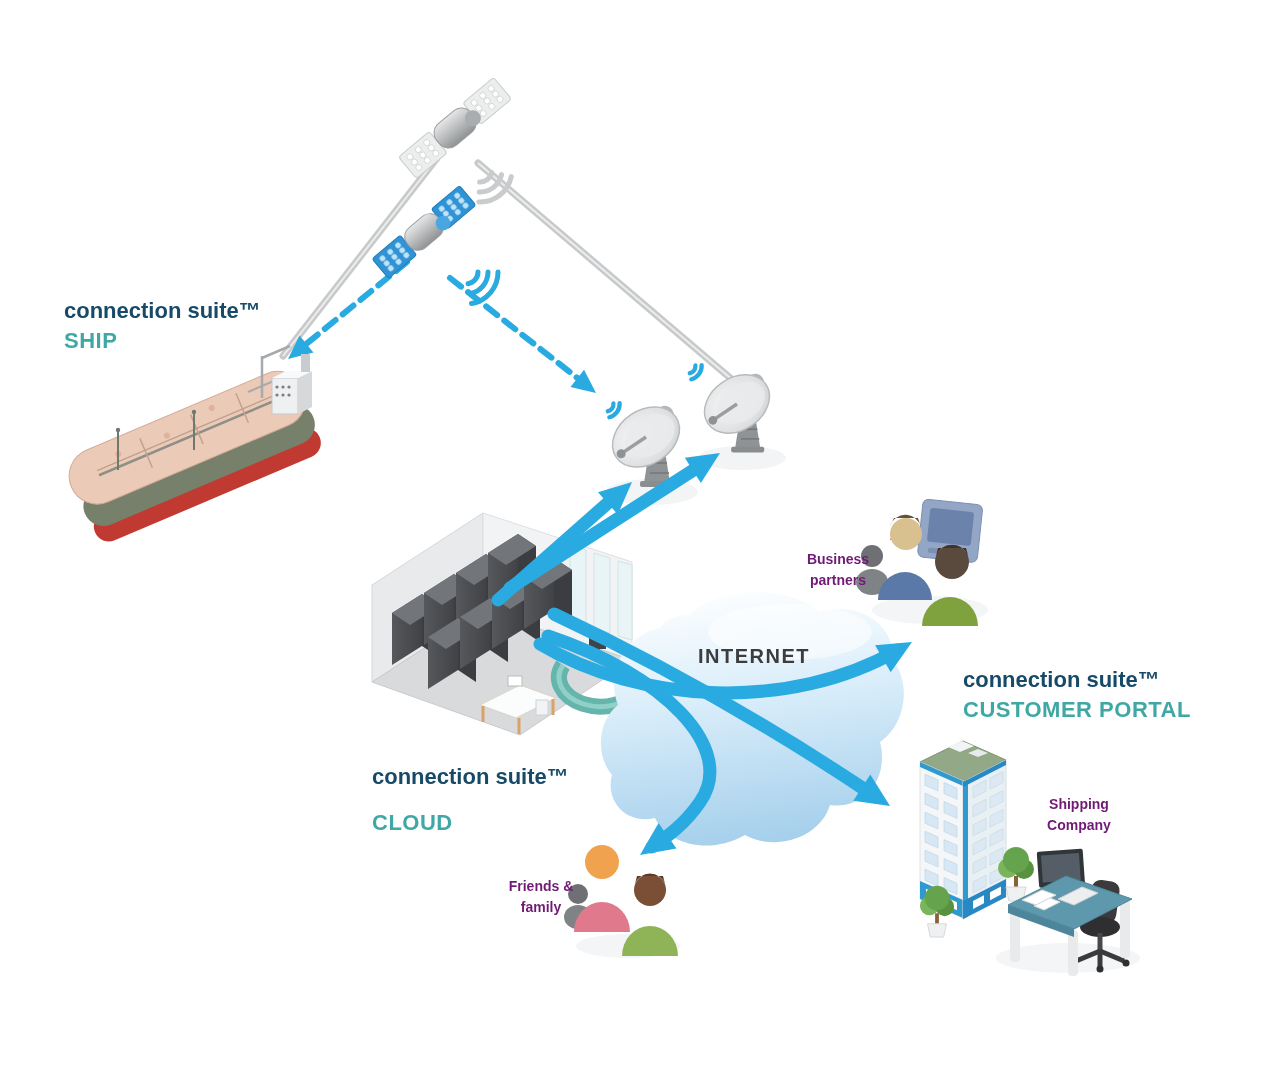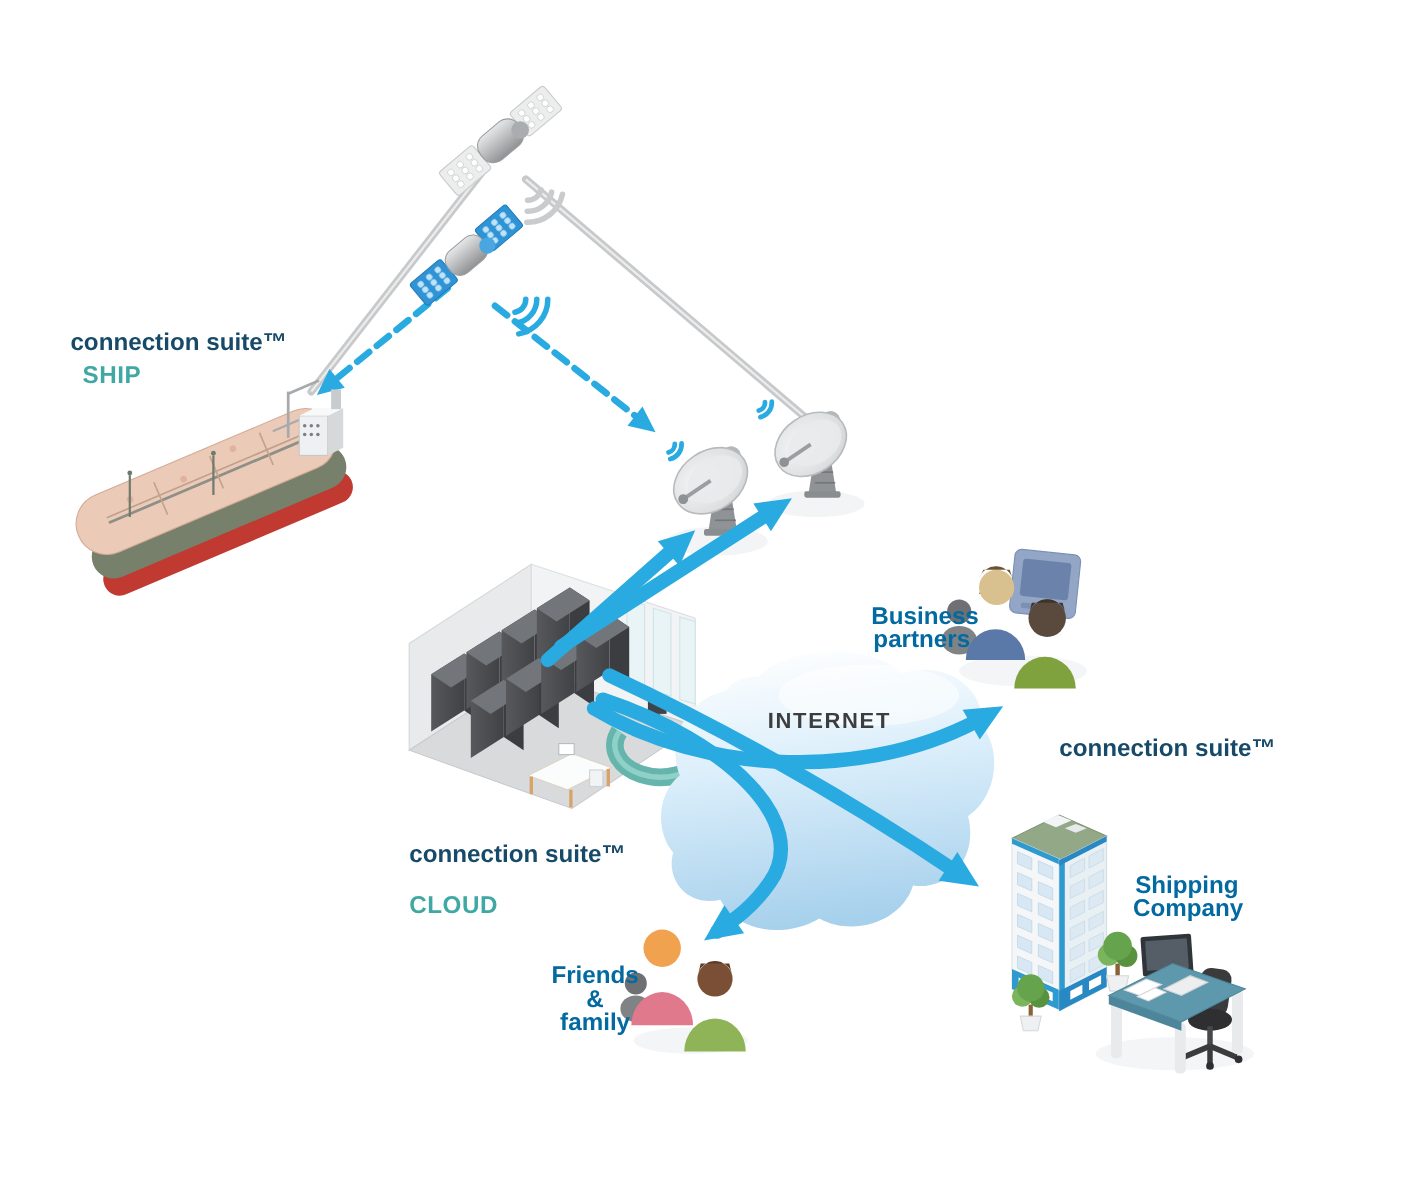--- a/index.html
+++ b/index.html
@@ -4,21 +4,21 @@
 <style>
   html,body{margin:0;padding:0;background:#ffffff;}
   .stage{
     position:relative;width:1280px;height:1076px;overflow:hidden;
     font-family:"Liberation Sans", sans-serif;background:#ffffff;padding-left:12px;
   }
   .stage svg{position:absolute;left:0;top:0;}
   .lbl{position:absolute;font-weight:bold;white-space:pre-line;}
   .brand{color:#174a68;font-size:22px;line-height:30px;}
   .product{color:#3fa8a4;font-size:22px;line-height:28px;letter-spacing:.5px;}
-  .graylbl{color:#0369a1;font-size:22px;line-height:21px;text-align:center;}
+  .graylbl{color:#701a75;font-size:14px;line-height:21px;text-align:center;}
   .internetlbl{color:#3c3d3f;font-size:20px;letter-spacing:1.5px;text-align:left;}
 </style>
 </head>
 <body>
 
 <div class="stage">
 <svg width="1280" height="1076" viewBox="0 0 1280 1076">
   <defs>
     <path id="ah" d="M0 0 L-28 -13 L-28 13 Z"></path>
     <linearGradient id="satBody" x1="0" y1="0" x2="0" y2="1">
@@ -419,25 +419,26 @@
     </g>
     <polygon points="1008,905 1066,876 1132,899 1074,929" fill="#5e98ad" stroke="#4d869b"></polygon>
     <polygon points="1008,905 1074,929 1074,937 1008,913" fill="#4d869b"></polygon>
     <polygon points="1058,899 1082,887 1098,893 1074,905" fill="#eceeef" stroke="#cfd2d4"></polygon>
     <polygon points="1022,900 1042,890 1056,895 1036,905" fill="#ffffff" stroke="#d8dadc"></polygon>
     <polygon points="1034,906 1050,898 1060,902 1044,910" fill="#ffffff" stroke="#d8dadc"></polygon>
   </g>
 </svg>
 
   <div class="lbl brand" style="left:64px;top:296px;">connection suite™</div>
-  <div class="lbl product" style="left:64px;top:327px;margin-left:11px;">SHIP</div>
+  <div class="lbl product" style="left:64px;top:327px;">SHIP</div>
 
   <div class="lbl brand" style="left:372px;top:762px;">connection suite™</div>
   <div class="lbl product" style="left:372px;top:793px;margin-top:16px;">CLOUD</div>
 
   <div class="lbl brand" style="left:963px;top:665px;">connection suite™</div>
+  <div class="lbl product" style="left:963px;top:696px;">CUSTOMER PORTAL</div>
 
   <div class="lbl internetlbl" style="left:698px;top:645px;width:130px;">INTERNET</div>
 
   <div class="lbl graylbl" style="left:792px;top:549px;width:92px;">Business partners</div>
   <div class="lbl graylbl" style="left:500px;top:876px;width:82px;">Friends &amp; family</div>
   <div class="lbl graylbl" style="left:1030px;top:794px;width:98px;text-align:center;">Shipping Company</div>
 </div>
 
 </body></html>

